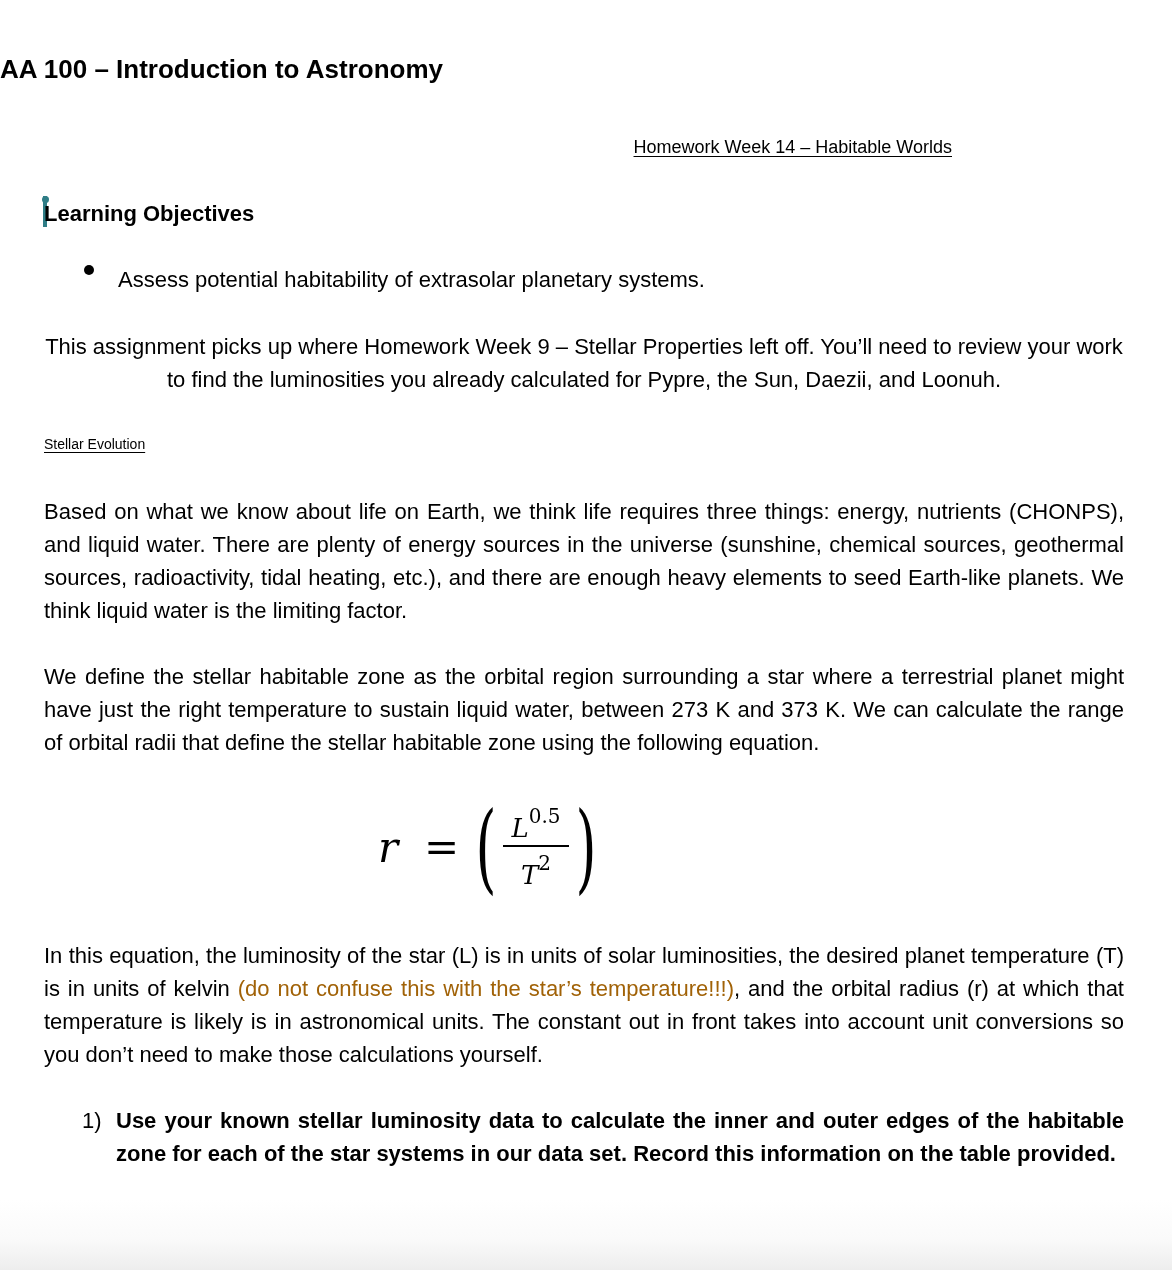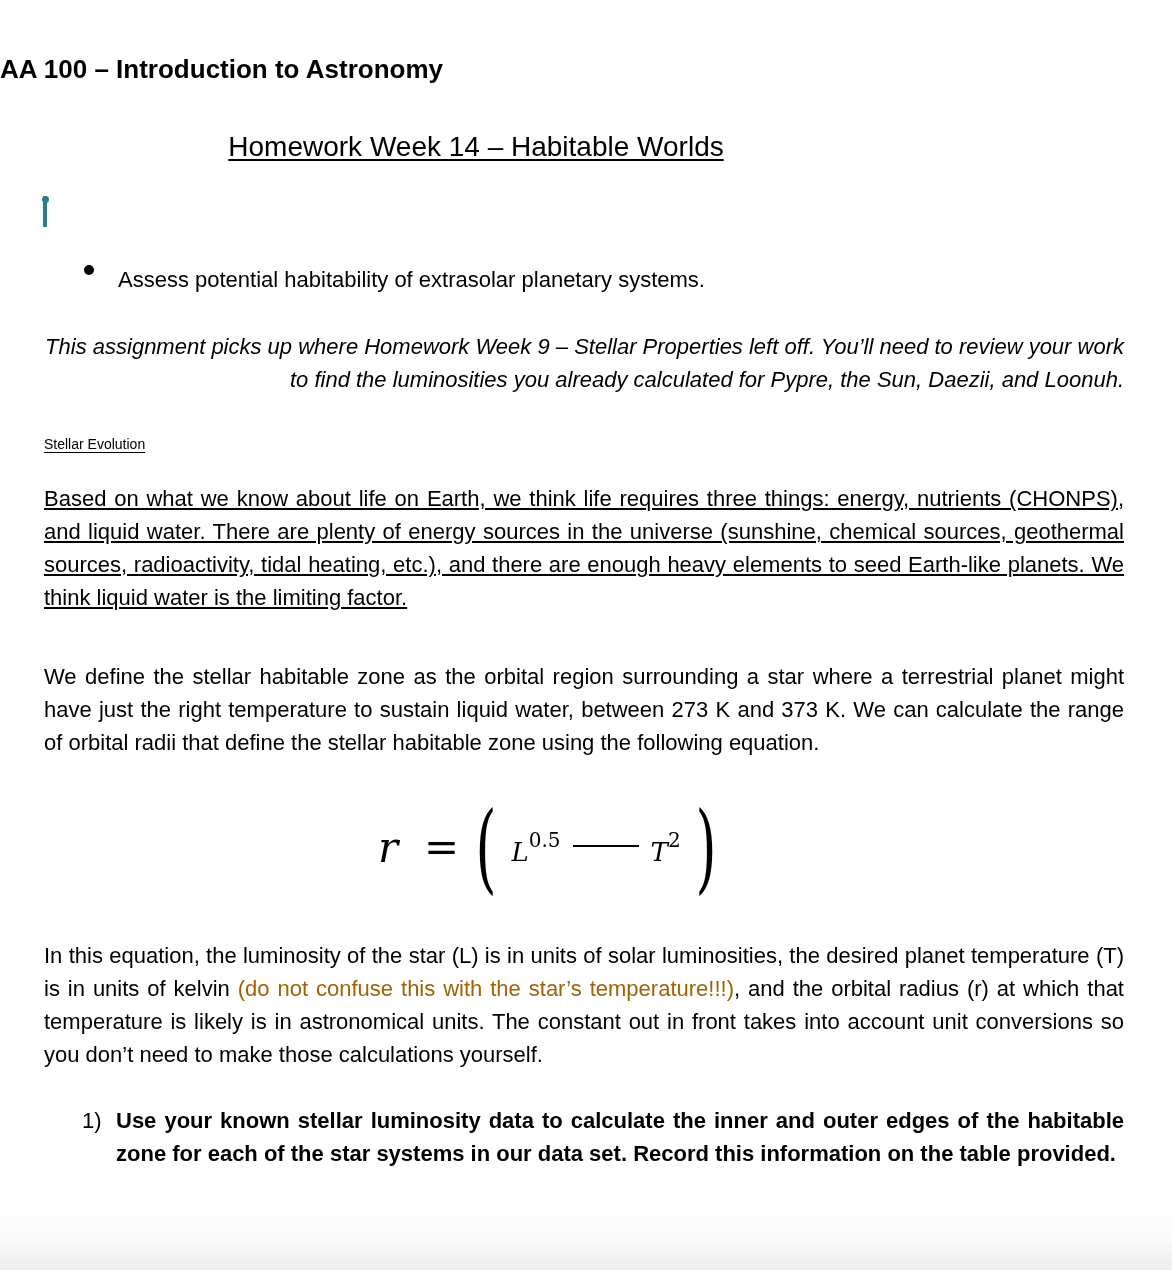--- a/index.html
+++ b/index.html
@@ -26,22 +26,22 @@
       left: 0; width: 1159px;
       top: 52px;
       text-align: left;
       font-weight: bold;
       font-size: 26px;
       line-height: 34px;
     }
     .subtitle {
       left: 0; width: 952px;
       top: 130px;
-      text-align: center;
-      font-size: 28px;
+      text-align: right;
+      font-size: 18px;
       line-height: 34px;
       text-decoration: underline;
       text-underline-offset: 3px;
     }
     .heading {
       left: 44px;
       top: 199px;
       font-weight: bold;
       font-size: 22px;
       line-height: 30px;
@@ -79,31 +79,31 @@
       margin-left: 2px;
     }
     .para {
       left: 44px;
       width: 1080px;
       font-size: 22px;
       line-height: 33px;
       text-align: justify;
       margin: 0;
     }
-    .para.left { text-align: right; font-style: italic; }
+    .para.left { text-align: center; }
     .p1 { top: 330px; }
     .section-label {
       left: 44px;
       top: 429px;
       font-size: 14px;
       line-height: 30px;
       text-decoration: underline;
       text-underline-offset: 3px;
     }
-    .p2 { top: 482px; text-decoration: underline; }
+    .p2 { top: 495px; }
     .p3 { top: 660px; }
     .p4 { top: 939px; }
     .red { color: #a16207; }
     .equation {
       left: 378px;
       top: 782px;
       height: 130px;
       font-family: "DejaVu Serif", "Liberation Serif", serif;
       font-size: 42px;
       display: flex;
@@ -114,21 +114,21 @@
     .paren-big {
       font-size: 98px;
       line-height: 98px;
       font-weight: 200;
       transform: scaleX(0.55);
       display: inline-block;
       margin: 0 -10px;
     }
     .frac {
       display: inline-flex;
-      flex-direction: row;
+      flex-direction: column;
       align-items: center;
       font-size: 26px;
       margin: 0 4px;
     }
     .frac-num, .frac-den { font-style: italic; position: relative; padding: 0 12px; }
     .frac-num sup, .frac-den sup { font-style: normal; font-size: 20px; vertical-align: 14px; }
     .frac-bar {
       width: 66px;
       height: 1.5px;
       background: #000;
@@ -153,20 +153,21 @@
 </head>
 <body>
 
 <div class="page">
 
   <div class="abs title">AA 100 – Introduction to Astronomy</div>
 
   <div class="abs subtitle">Homework Week 14 – Habitable Worlds</div>
 
   <div class="abs cursor-marker"></div>
+  <div class="abs heading">Learning Objectives</div>
 
   <div class="abs bullet-item">
     <span class="bullet-dot"></span>
     <span>Assess potential habitability of extrasolar planetary systems.</span>
   </div>
 
   <p class="abs para left p1">This assignment picks up where Homework Week 9 – Stellar Properties left off. You’ll need to review your work to find the luminosities you already calculated for Pypre, the Sun, Daezii, and Loonuh.</p>
 
   <div class="abs section-label">Stellar Evolution</div>
 

